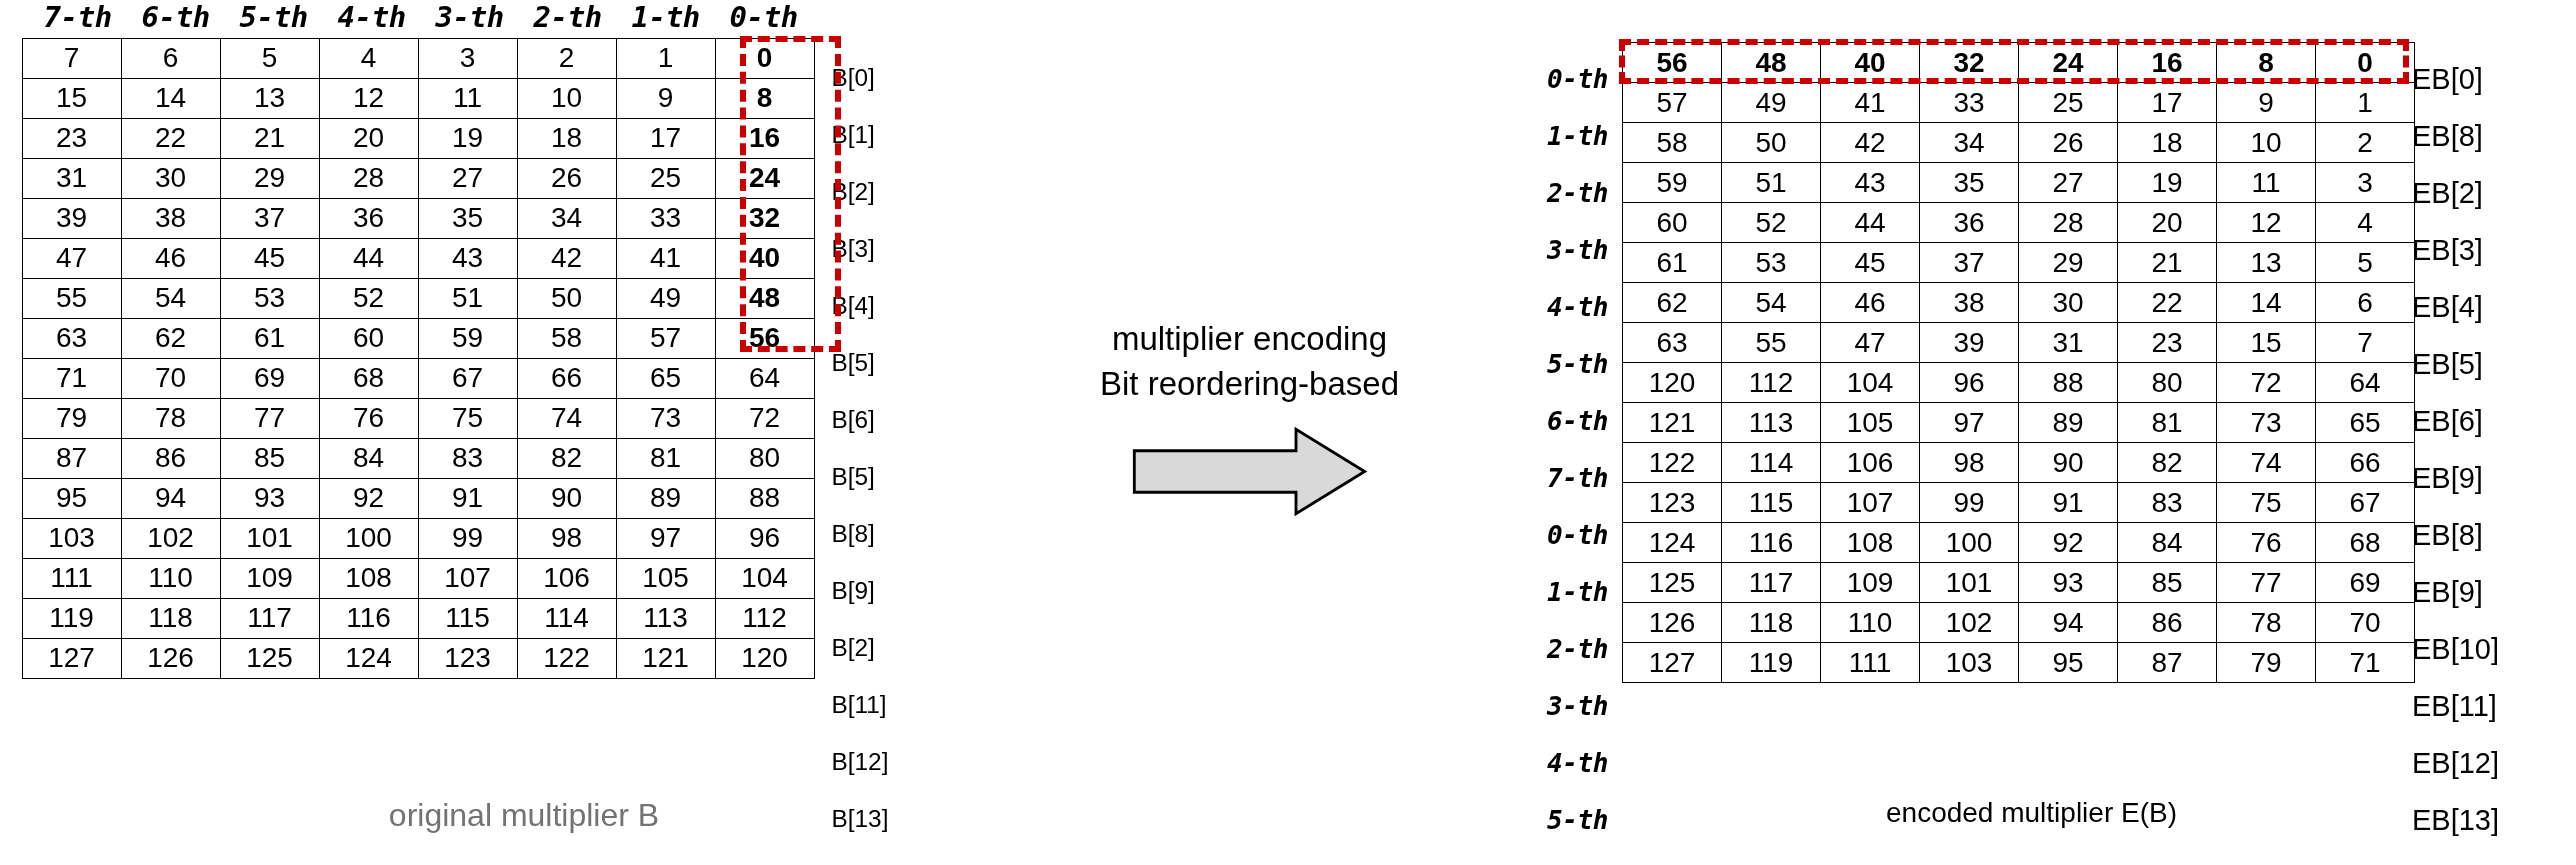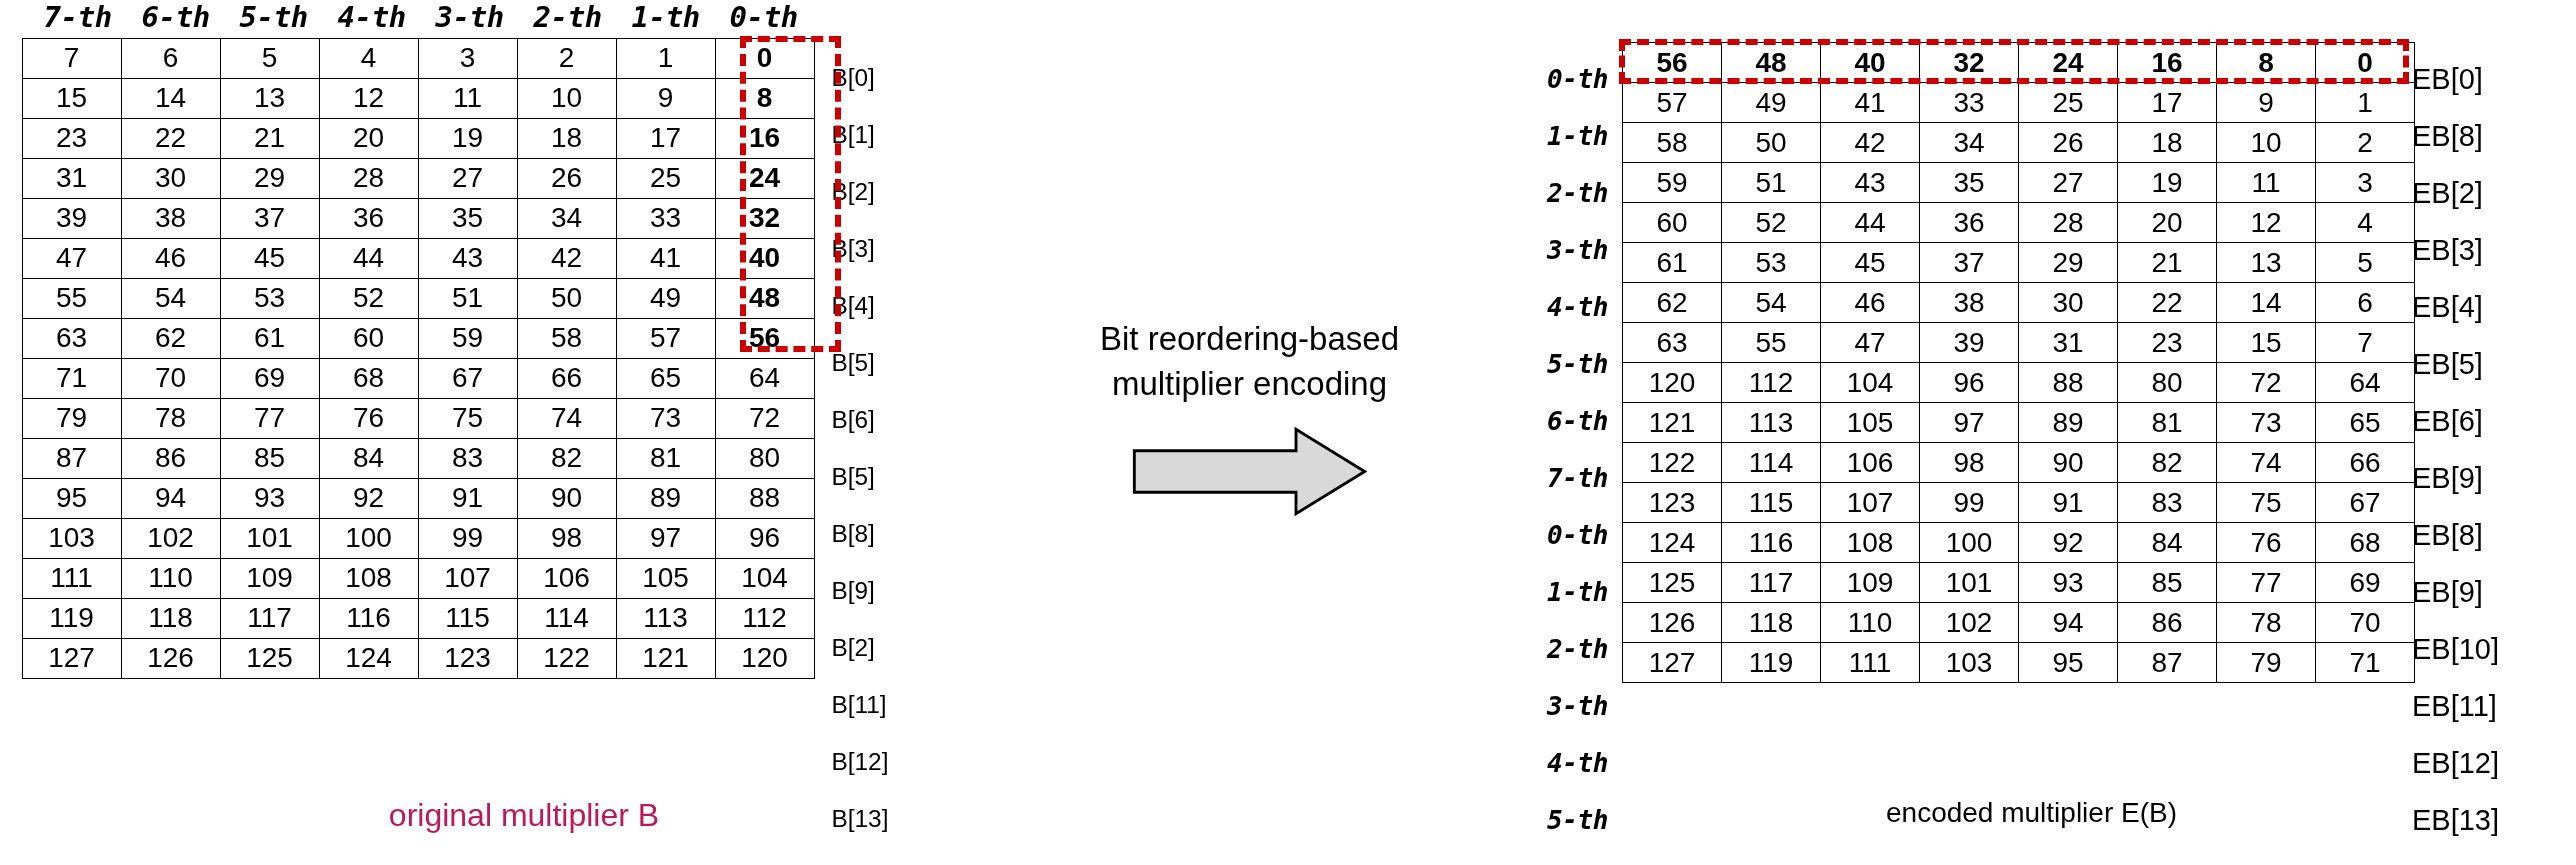--- a/index.html
+++ b/index.html
@@ -80,21 +80,21 @@
     box-sizing:border-box;
     pointer-events:none;
   }
 
   #left-caption{
     position:absolute;
     left:0px;top:797px;
     width:1005px;
     text-align:center;
     font-size:32px;
-    color:#be185d;
+    color:#737373;
   }
 
   
   #center-panel{position:absolute;left:1027px;top:316px;width:445px;text-align:center;}
   #center-text{
     font-size:33px;
     line-height:45px;
     color:#000;
   }
   #center-arrow{
@@ -340,22 +340,22 @@
         <div>B[15]</div>
       </div>
 
     <div id="left-dash-box"></div>
 
     <div id="left-caption">original multiplier B</div>
   </div>
 
   <div id="center-panel">
     <div id="center-text">
+      <div>multiplier encoding</div>
       <div>Bit reordering-based</div>
-      <div>multiplier encoding</div>
     </div>
     <svg id="center-arrow" viewBox="0 0 330 130">
       <polygon points="4,36 230,36 230,6 326,65 230,124 230,94 4,94" fill="#d9d9d9" stroke="#000000" stroke-width="4" stroke-linejoin="miter"></polygon>
     </svg>
   </div>
 
   <div id="right-panel">
 
     <div class="rowlabels" id="right-row-labels">
         <div class="mono-it">0-th</div>

